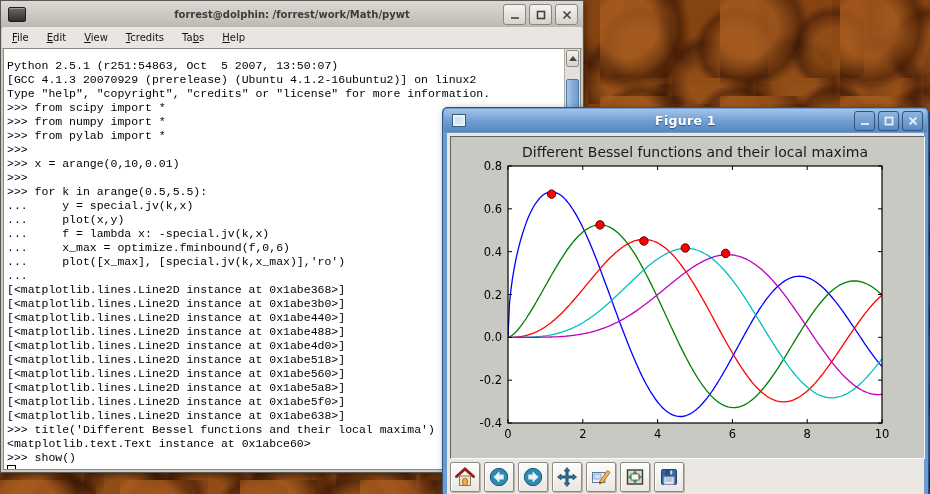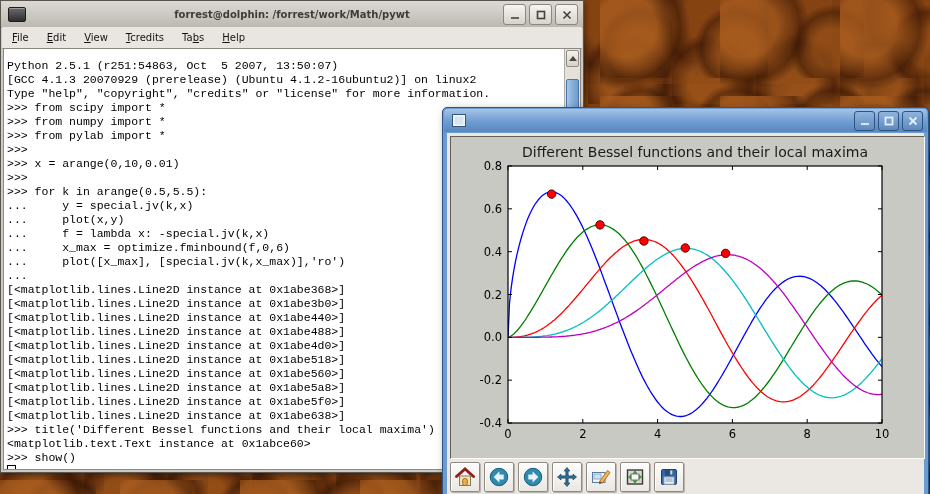--- a/index.html
+++ b/index.html
@@ -170,20 +170,21 @@
       <div class="t-sb-up">
           <div class="tri"></div>
         </div>
       <div class="t-sb-thumb"></div>
     </div>
   </div>
 </div>
 
 <div class="figure-window">
   <div class="f-titlebar">
+    <div class="f-title">Figure 1</div>
     <div class="f-appicon"></div>
     <div class="f-buttons">
       <div class="f-winbtn">
         <svg width="10" height="10">
             <line class="fglyph" x1="1" y1="8" x2="9" y2="8"></line>
           </svg>
       </div>
       <div class="f-winbtn">
         <svg width="10" height="10">
             <rect class="fglyph" x="1.5" y="1.5" width="7" height="7"></rect>

